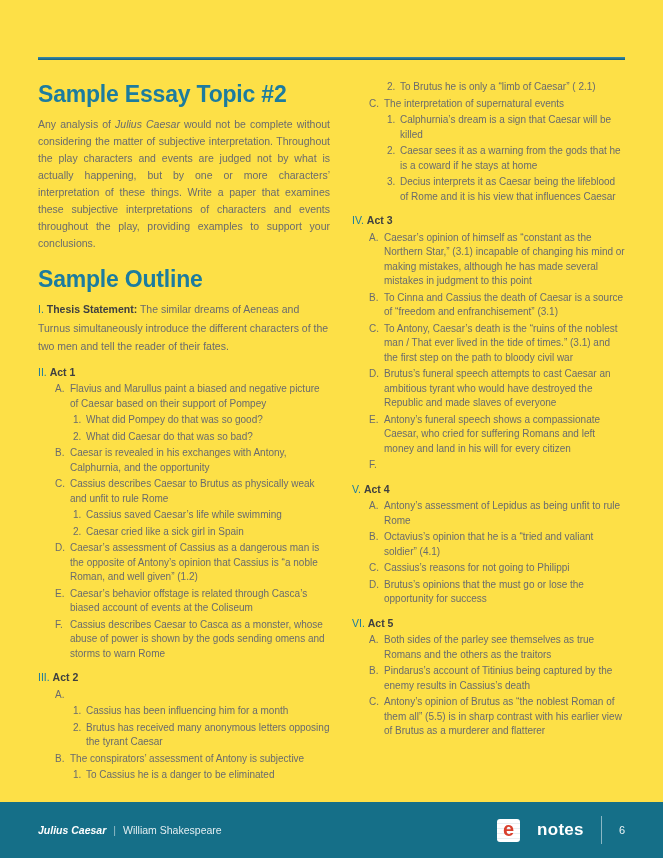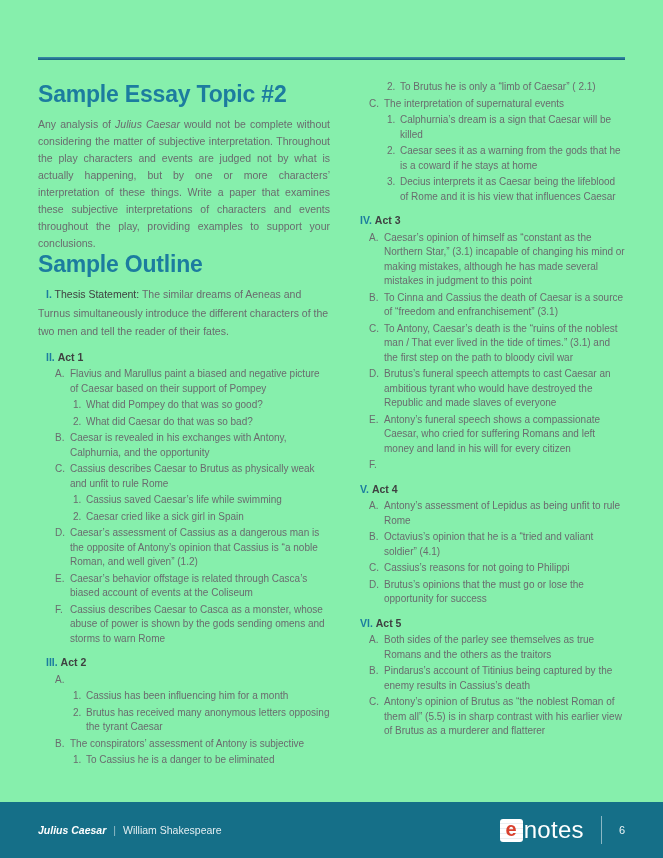--- a/index.html
+++ b/index.html
@@ -1,20 +1,20 @@
 <!DOCTYPE html>
 <html><head>
 <meta charset="utf-8">
 <style>
   html, body { margin: 0; padding: 0; background: #ffffff; }
   .page {
     position: relative;
     width: 663px;
     height: 858px;
-    background: #86efac;
+    background: #fde047;
     overflow: hidden;
     font-family: "Liberation Sans", sans-serif;
   }
   .top-rule {
     position: absolute;
     left: 38px;
     top: 57px;
     width: 587px;
     height: 3px;
     background: linear-gradient(#3a8cab, #15607a);
@@ -32,39 +32,39 @@
   .col-right { width: 274px; }
 
   h1 {
     margin: 6px 0 0 0;
     font-size: 23px;
     line-height: 25px;
     font-weight: bold;
     color: #1c7c9f;
     letter-spacing: -0.2px;
   }
-  h1.h-outline { margin-top: 0; }
+  h1.h-outline { margin-top: 15px; }
 
   .intro {
     margin: 9px 0 0 0;
     font-size: 10.5px;
     line-height: 17px;
     color: #6a6b6e;
     text-align: justify;
   }
   .intro em { font-style: italic; }
 
   .thesis {
     margin: 8px 0 0 0;
     font-size: 10.5px;
     line-height: 18.5px;
     color: #6a6b6e;
   }
-  .numeral { color: #1c7c9f; font-weight: bold; margin-left: 8px; }
-  .bold { color: #3f4041; font-weight: normal; }
+  .numeral { color: #1c7c9f; font-weight: normal; }
+  .bold { color: #3f4041; font-weight: bold; }
 
   .outline-section {
     margin-top: 9px;
     font-size: 10px;
     line-height: 14.5px;
     color: #6a6b6e;
   }
   .col-right .outline-section:first-child { margin-top: 4px; }
   .section-heading { margin-bottom: 3px; font-size: 10.5px; }
   .sec-title { color: #3f4041; font-weight: bold; }
@@ -104,24 +104,24 @@
     font-size: 20px;
     line-height: 1;
     display: flex;
     align-items: center;
     justify-content: center;
     padding-bottom: 2px;
     box-sizing: border-box;
   }
   .logo-word {
     color: #ffffff;
-    font-size: 24px;
-    font-weight: normal;
+    font-size: 17px;
+    font-weight: bold;
     letter-spacing: 0.3px;
-    margin-left: 1px;
+    margin-left: 17px;
   }
   .f-divider {
     width: 1px; height: 28px;
     background: rgba(255,255,255,0.5);
     margin: 0 17px;
   }
   .page-num { font-size: 11px; color: rgba(255,255,255,0.92); }
 </style>
 </head>
 <body>

